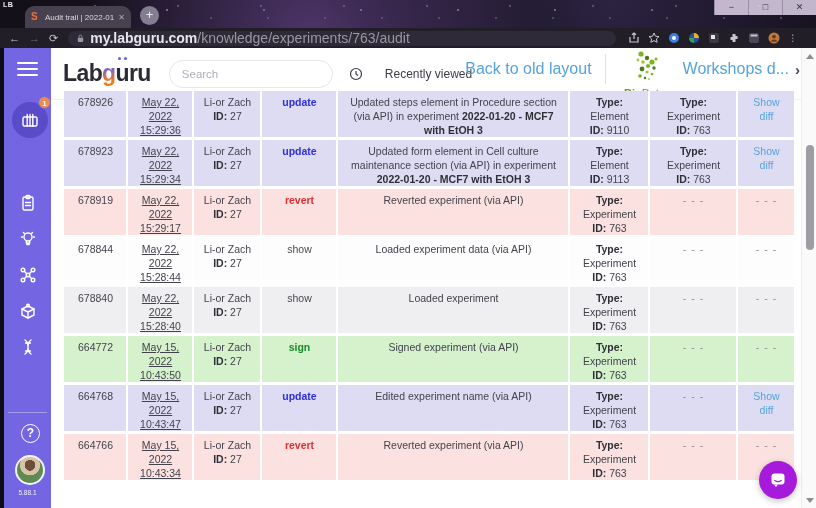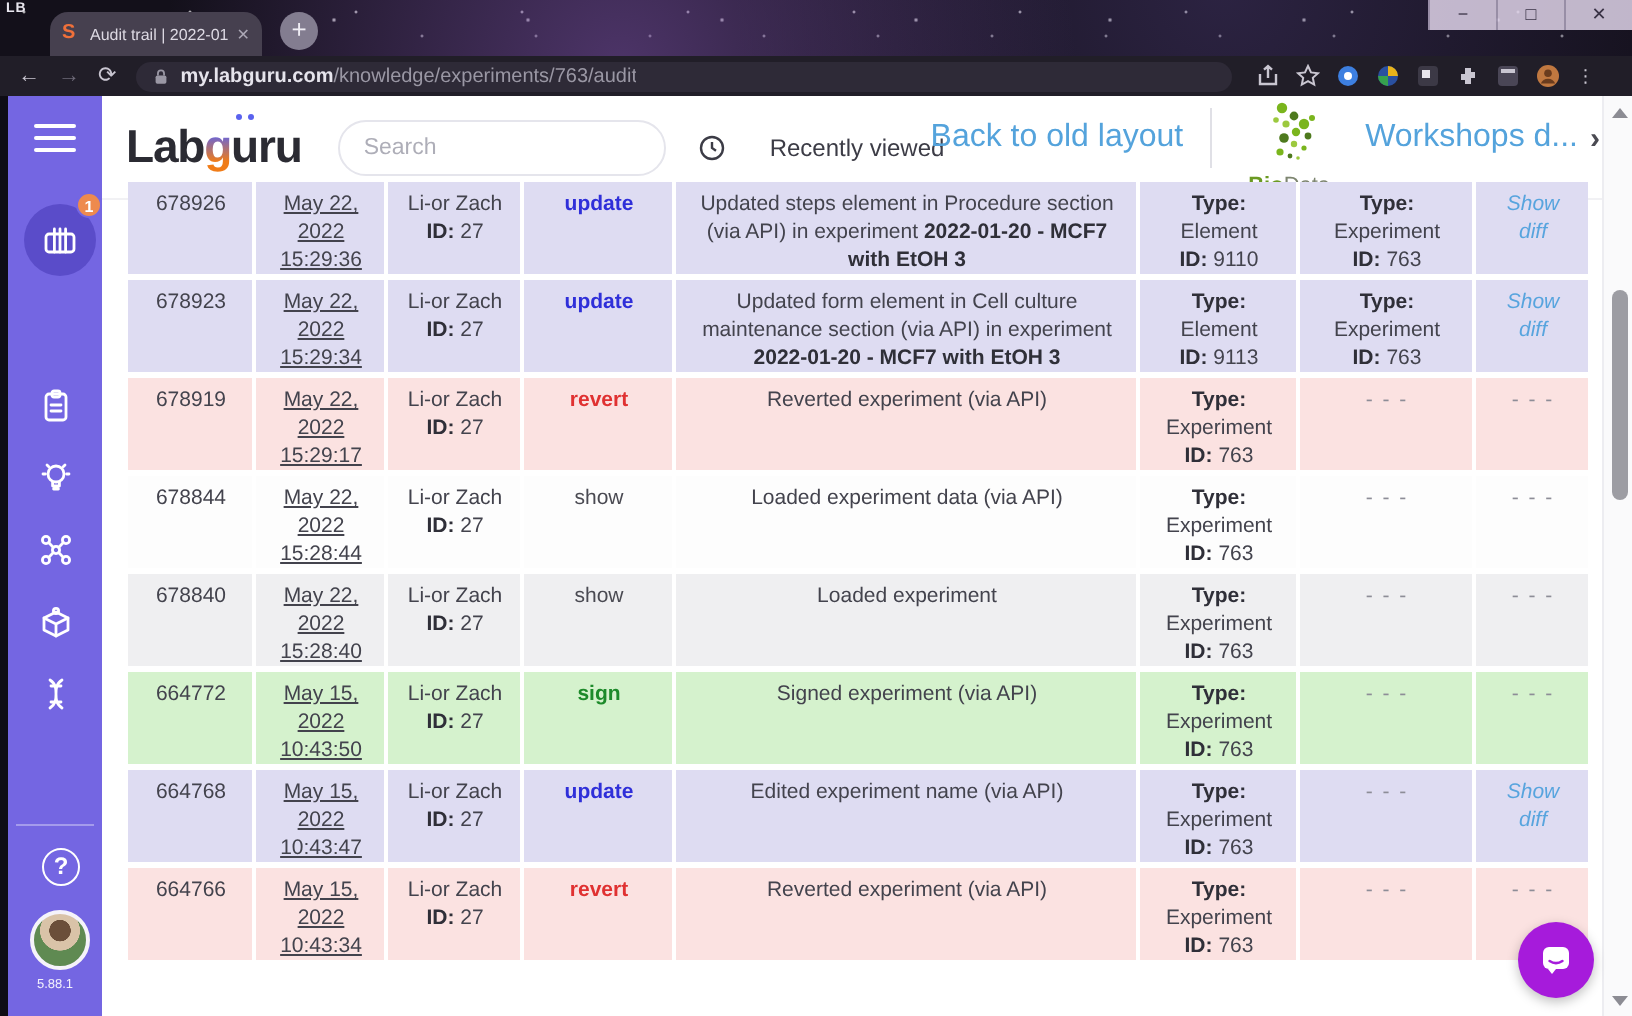--- a/index.html
+++ b/index.html
@@ -25,21 +25,21 @@
   .tab-close{font-size:8px;color:#aba7b5;}
   .newtab{position:absolute;left:140px;top:6px;width:19px;height:19px;border-radius:50%;background:#837d90;
     color:#efedf4;font-size:13px;line-height:18px;text-align:center;}
   .wincontrols{position:absolute;right:0;top:0;display:flex;height:15px;}
   .winbtn{width:34px;height:15px;background:rgba(223,211,233,.85);color:#3a3346;font-size:9px;line-height:14px;
     text-align:center;border-left:1px solid rgba(90,80,110,.4);}
   .toolbar{position:absolute;left:0;top:28px;width:816px;height:20px;background:#211e28;display:flex;align-items:center;}
   .navbtn{color:#c9c6d1;font-size:11px;line-height:11px;margin-left:9px;}
   .navbtn.dim{color:#6e6a78;}
   .omnibox{margin-left:10px;width:548px;height:15px;background:#2e2a37;border-radius:8px;display:flex;align-items:center;padding:0 8px;gap:5px;}
-  .urltext{font-size:10px;color:#9a97a4;white-space:nowrap;overflow:hidden;}
+  .urltext{font-size:14px;color:#9a97a4;white-space:nowrap;overflow:hidden;}
   .urltext b{color:#e6e4ec;font-weight:bold;}
   .tb-icons{display:flex;align-items:center;gap:8px;margin-left:12px;}
   .tbi{width:12px;height:12px;display:block;}
   .dot3{color:#c9c6d1;font-size:9px;letter-spacing:1px;}
 
   
   .page{position:absolute;left:0;top:48px;width:816px;height:460px;background:#fff;}
   .dark-edge{position:absolute;left:0;top:0;width:4px;height:460px;background:#0e0c14;}
   .sidebar{position:absolute;left:4px;top:0;width:47px;height:460px;background:#7466e2;}
   .hamburger{position:absolute;left:13px;top:14px;width:21px;height:14px;display:flex;flex-direction:column;justify-content:space-between;}
@@ -96,21 +96,21 @@
   .c-desc{width:232px;}
   .c-t1{width:80px;}
   .c-t2{width:88px;}
   .c-diff{width:56px;}
   .lbl{font-weight:bold;color:#2f2f38;}
   .c-desc b{color:#2f2f38;}
   .act-update{font-weight:bold;color:#2f2fd9;}
   .act-revert{font-weight:bold;color:#e03131;}
   .act-sign{font-weight:bold;color:#1d8a2a;}
   .act-show{color:#4a4a52;}
-  .tlink{color:#57a4de;font-style:italic;}
+  .tlink{color:#57a4de;}
   .dashes{color:#8d8d97;letter-spacing:1px;}
 
   
   .scrolltrack{position:absolute;right:0;top:0;width:15px;height:460px;background:#fafafb;border-left:1px solid #ededf1;}
   .scroll-arrow{position:absolute;left:4px;width:0;height:0;border-left:4px solid transparent;border-right:4px solid transparent;}
   .arrow-up{top:6px;border-bottom:5px solid #8c8c93;}
   .arrow-down{bottom:5px;border-top:5px solid #8c8c93;}
   .scrollthumb{position:absolute;left:3.5px;top:97px;width:8px;height:105px;border-radius:4px;background:#9d9da3;}
   .intercom{position:absolute;left:759px;top:413px;width:38px;height:38px;border-radius:50%;background:#a61bdb;
     display:flex;align-items:center;justify-content:center;box-shadow:0 2px 6px rgba(0,0,0,.25);}

